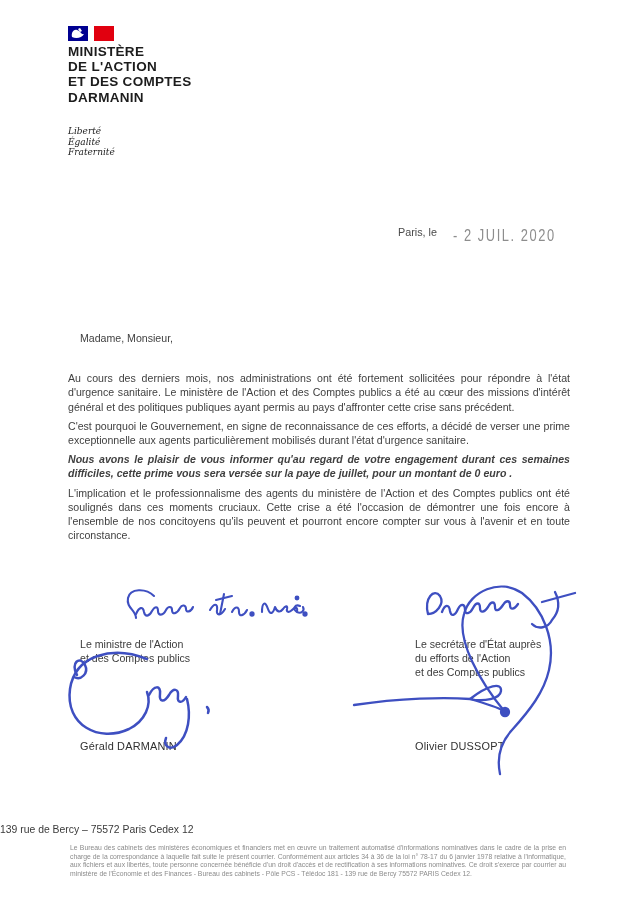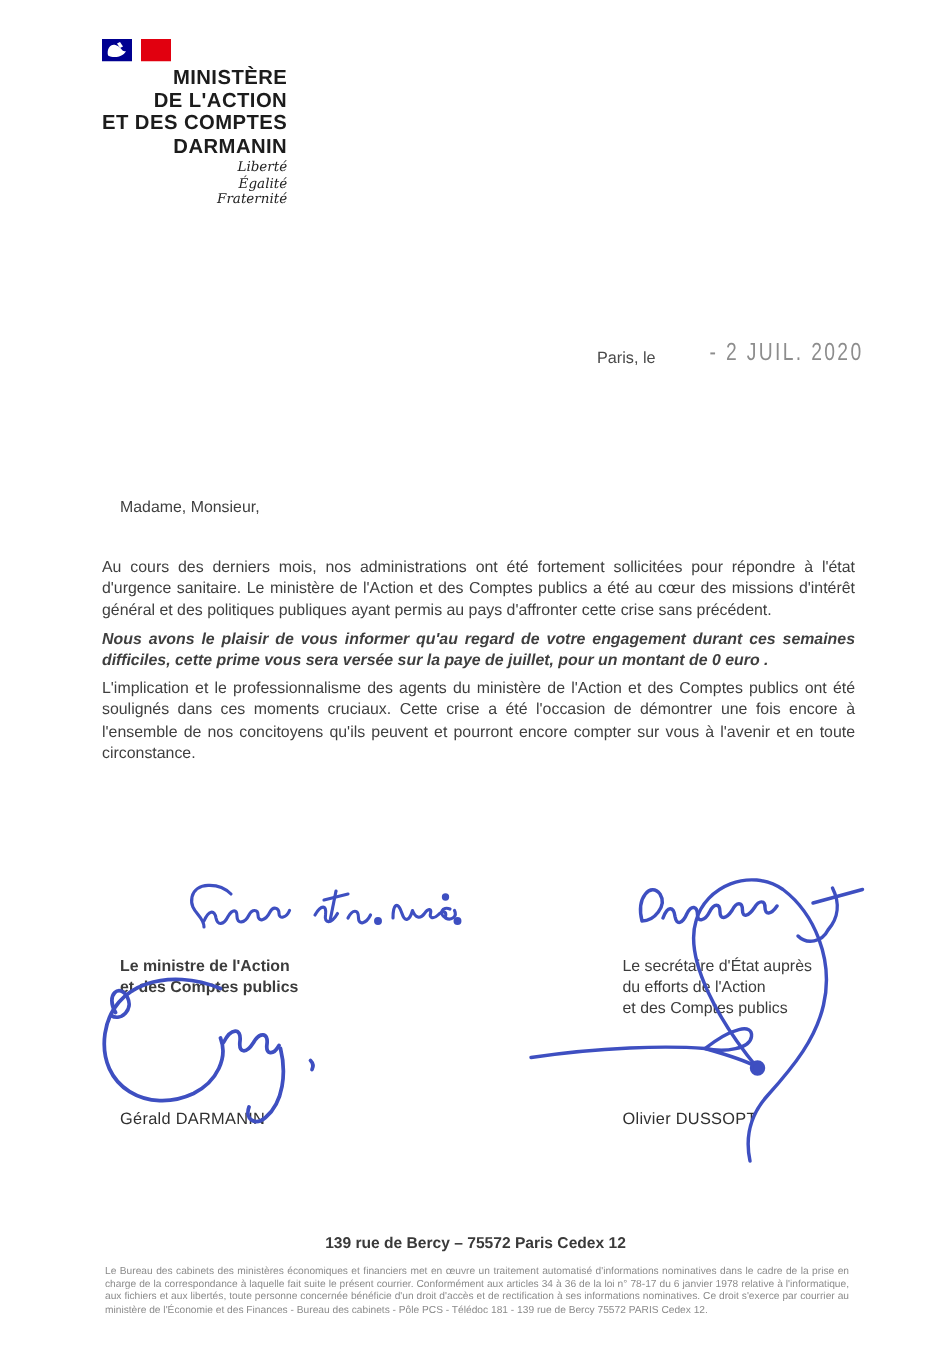--- a/index.html
+++ b/index.html
@@ -1,51 +1,51 @@
 <!DOCTYPE html>
 <html lang="fr"><head>
 <meta charset="utf-8">
 <style>
   html,body{margin:0;padding:0;background:#ffffff;}
   .page{
     position:relative;width:634px;height:912px;background:#ffffff;overflow:hidden;
     font-family:"Liberation Sans",sans-serif;color:#3f3f3f;
   }
   
-  .letterhead{position:absolute;left:68px;top:26px;text-align:right;}
+  .letterhead{position:absolute;left:68px;top:26px;}
   .flag{display:block;margin-bottom:3px;}
   .ministry{font-weight:700;font-size:13.5px;line-height:15.2px;letter-spacing:.3px;color:#1c1c1c;}
-  .motto{margin-top:2px;font-family:"DejaVu Serif",serif;font-style:italic;font-size:9px;line-height:10.8px;color:#222;}
+  .motto{margin-top:21px;font-family:"DejaVu Serif",serif;font-style:italic;font-size:9px;line-height:10.8px;color:#222;}
   
   .sender{position:absolute;left:68px;top:217px;font-weight:700;font-size:12.3px;line-height:15.5px;color:#2e2e2e;letter-spacing:.2px;}
-  .dateline{position:absolute;left:398px;top:226px;display:flex;align-items:flex-end;gap:36px;}
+  .dateline{position:absolute;left:398px;top:226px;display:flex;align-items:flex-start;gap:16px;}
   .place{font-size:10.8px;color:#4a4a4a;}
   .stamp{
     font-size:16.5px;color:#8d8d8d;font-weight:400;letter-spacing:2px;white-space:nowrap;
     transform:scaleX(.78);transform-origin:left bottom;
   }
   
   .body-block{position:absolute;left:68px;top:331px;width:502px;font-size:10.6px;line-height:14.2px;text-align:justify;color:#3f3f3f;}
   .salutation{margin:0 0 26px 12px;text-align:left;}
   .para{margin:0 0 5px 0;}
   .para.bold{font-weight:700;font-style:italic;}
   
   svg.ink-svg{position:absolute;pointer-events:none;}
   .note-left{left:112px;top:584px;}
   .sig-darmanin{left:55px;top:645px;}
   .sig-dussopt{left:350px;top:578px;}
   
   .sig-title{position:absolute;font-size:10.6px;line-height:14px;color:#3c3c3c;}
-  .sig-title.left{left:80px;top:637px;font-weight:bold;}
+  .sig-title.left{left:80px;top:637px;}
   .sig-title.right{left:415px;top:637px;}
   .sig-name{position:absolute;font-size:10.9px;color:#303030;letter-spacing:.2px;}
   .sig-name.left{left:80px;top:740px;}
   .sig-name.right{left:415px;top:740px;}
   
-  .footer-address{position:absolute;left:0;top:824px;width:634px;text-align:center;font-size:10.4px;color:#3a3a3a;font-weight:bold;}
+  .footer-address{position:absolute;left:0;top:824px;width:634px;font-size:10.4px;color:#3a3a3a;}
   .legal{position:absolute;left:70px;top:844px;width:496px;font-size:6.8px;line-height:8.7px;text-align:justify;color:#8b8b8b;}
 </style>
 </head>
 <body>
 
 <div class="page">
 
   <div class="letterhead">
     <svg class="flag" width="46" height="15" viewBox="0 0 46 15" aria-hidden="true">
       <rect x="0" y="0" width="20" height="15" fill="#000091"></rect>
@@ -68,20 +68,21 @@
 
 
   <div class="dateline">
     <span class="place">Paris, le</span>
     <span class="stamp">- 2 JUIL. 2020</span>
   </div>
 
   <div class="body-block">
     <p class="salutation">Madame, Monsieur,</p>
     <p class="para">Au cours des derniers mois, nos administrations ont été fortement sollicitées pour répondre à l'état d'urgence sanitaire. Le ministère de l'Action et des Comptes publics a été au cœur des missions d'intérêt général et des politiques publiques ayant permis au pays d'affronter cette crise sans précédent.</p>
+    <p class="para">C'est pourquoi le Gouvernement, en signe de reconnaissance de ces efforts, a décidé de verser une prime exceptionnelle aux agents particulièrement mobilisés durant l'état d'urgence sanitaire.</p>
     <p class="para bold">Nous avons le plaisir de vous informer qu'au regard de votre engagement durant ces semaines difficiles, cette prime vous sera versée sur la paye de juillet, pour un montant de 0 euro .</p>
     <p class="para">L'implication et le professionnalisme des agents du ministère de l'Action et des Comptes publics ont été soulignés dans ces moments cruciaux. Cette crise a été l'occasion de démontrer une fois encore à l'ensemble de nos concitoyens qu'ils peuvent et pourront encore compter sur vous à l'avenir et en toute circonstance.</p>
   </div>
 
   <svg class="ink-svg note-left" width="196" height="50" viewBox="0 0 196 50" role="img" stroke="#3E4FC1" fill="none" stroke-width="2.1" stroke-linecap="round" stroke-linejoin="round" aria-label="Sincèrement. Merci.">
     <g stroke="#3E4FC1">
       <path d="M42,12 C34,4 18,4 16,14 C14,24 24,26 24,34"></path>
       <path d="M24,30 c3,-7 7,-8 8,-2 c1,5 5,5 8,-1 c3,-5 6,-5 6,0 c0,5 5,5 8,-1 c2,-4 6,-4 6,0 c0,5 5,4 8,-2 c2,-4 6,-3 6,1 c0,4 5,3 7,-2"></path>
       <path d="M98,26 c4,-7 8,-7 7,0 c-1,6 4,6 8,-1"></path>
       <path d="M112,10 l-4,20"></path>

